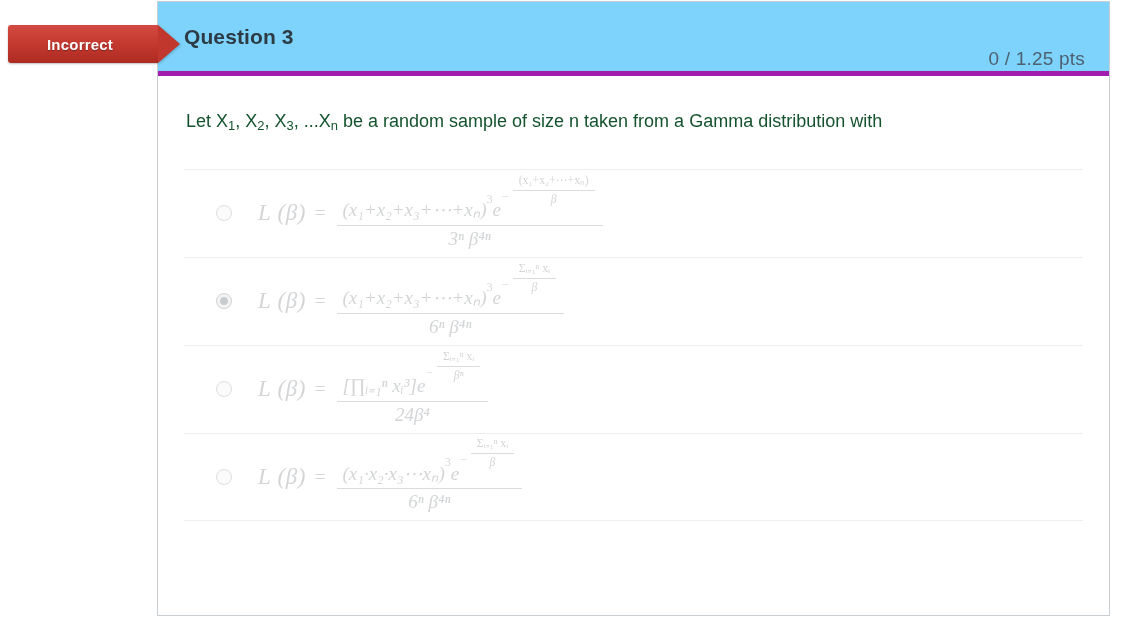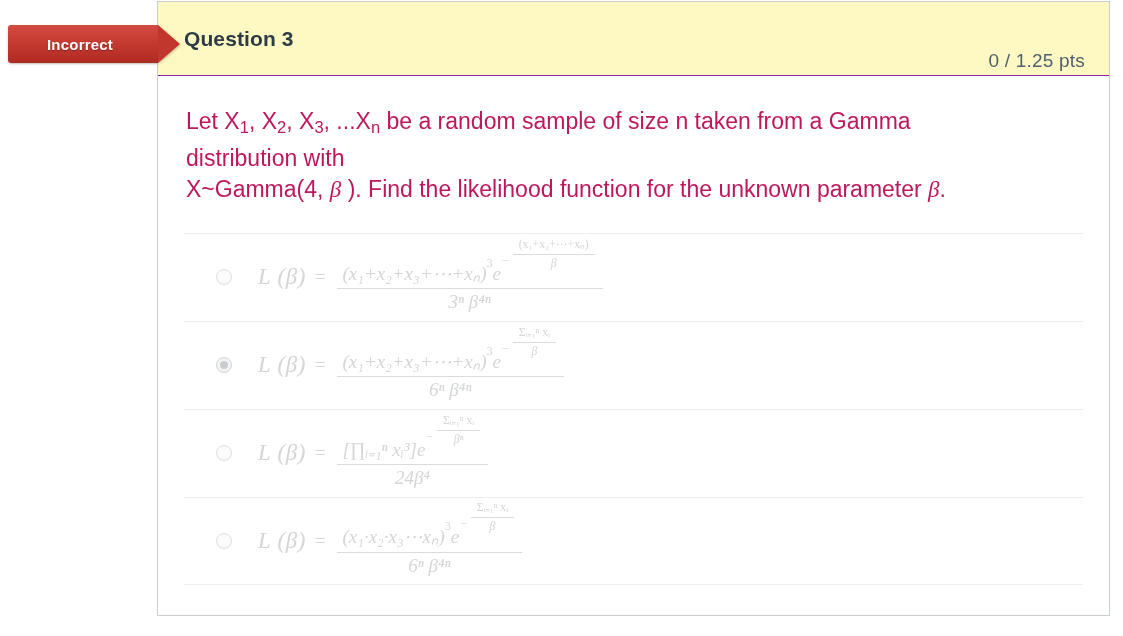--- a/index.html
+++ b/index.html
@@ -44,39 +44,39 @@
   
   .panel{
     position:absolute;left:157px;top:1px;
     width:953px;height:615px;
     border:1px solid #c7cdd1;
     background:#ffffff;
     box-sizing:border-box;
   }
   .panel-header{
     height:74px;
-    background:#fef9c3;
-    border-bottom:1px solid #a21caf;
+    background:#7dd3fc;
+    border-bottom:5px solid #a21caf;
     display:flex;align-items:center;justify-content:space-between;
     padding:0 24px 0 26px;
     box-sizing:border-box;
   }
   .q-title{
     font-size:21px;font-weight:bold;color:#2d3b45;
     letter-spacing:.1px;
   }
   .q-points{
     font-size:19px;color:#4d6171;letter-spacing:.2px;margin-top:44px;
   }
 
   .panel-body{padding:0 26px 0 26px;}
 
   .q-text{
-    color:#be185d;
-    font-size:23px;
+    color:#14532d;
+    font-size:18px;
     line-height:31px;
     padding:30px 2px 0 2px;
     max-width:830px;
   }
   .q-text .ital{font-family:"Liberation Serif",serif;font-style:italic;}
   sub{font-size:.72em;vertical-align:-.22em;}
 
   
   .answers{margin-top:28px;}
   .answer{
@@ -153,21 +153,20 @@
 
     <div class="panel-header">
       <div class="q-title">Question 3</div>
       <div class="q-points">0 / 1.25 pts</div>
     </div>
 
     <div class="panel-body">
 
       <div class="q-text">
         <div><span>Let X</span><sub>1</sub><span>, X</span><sub>2</sub><span>, X</span><sub>3</sub><span>, ...X</span><sub>n</sub><span> be a random sample of size n taken from a Gamma distribution with</span></div>
-        <div><span>X~Gamma(4, </span><span class="ital">β</span><span> ).  Find the likelihood function for the unknown parameter </span><span class="ital">β</span><span>.</span></div>
       </div>
 
       <div class="answers">
 
         <div class="answer">
           <div class="radio"></div>
           <div class="math">
             <span class="lhs"><span class="mi">L</span>&nbsp;<span>(β)</span></span>
             <span class="eq">=</span>
             <span class="frac">

